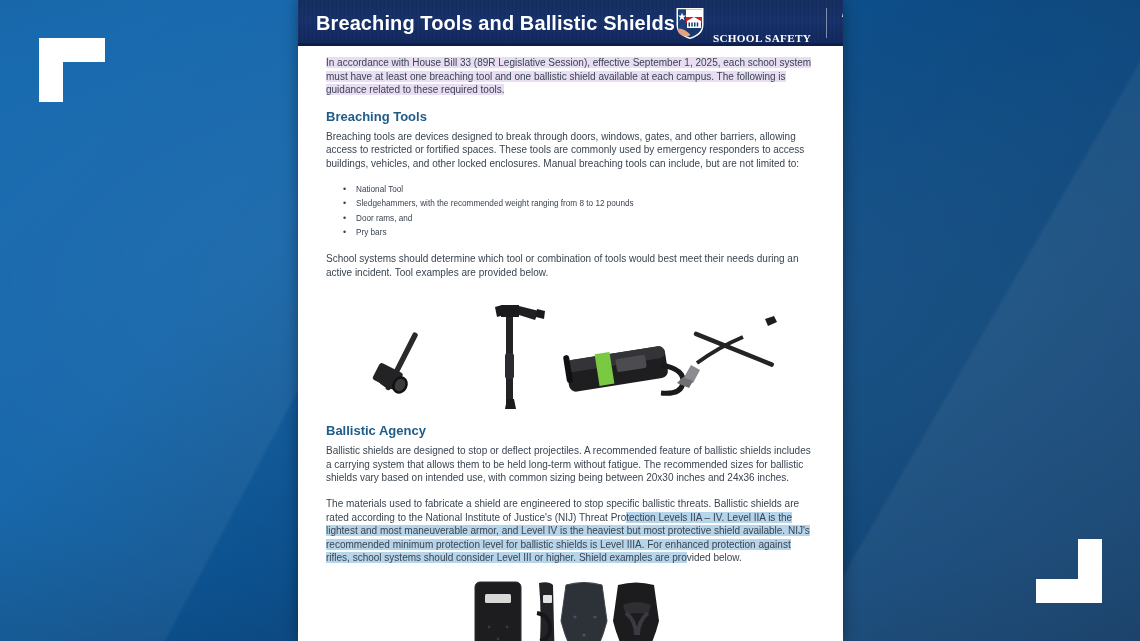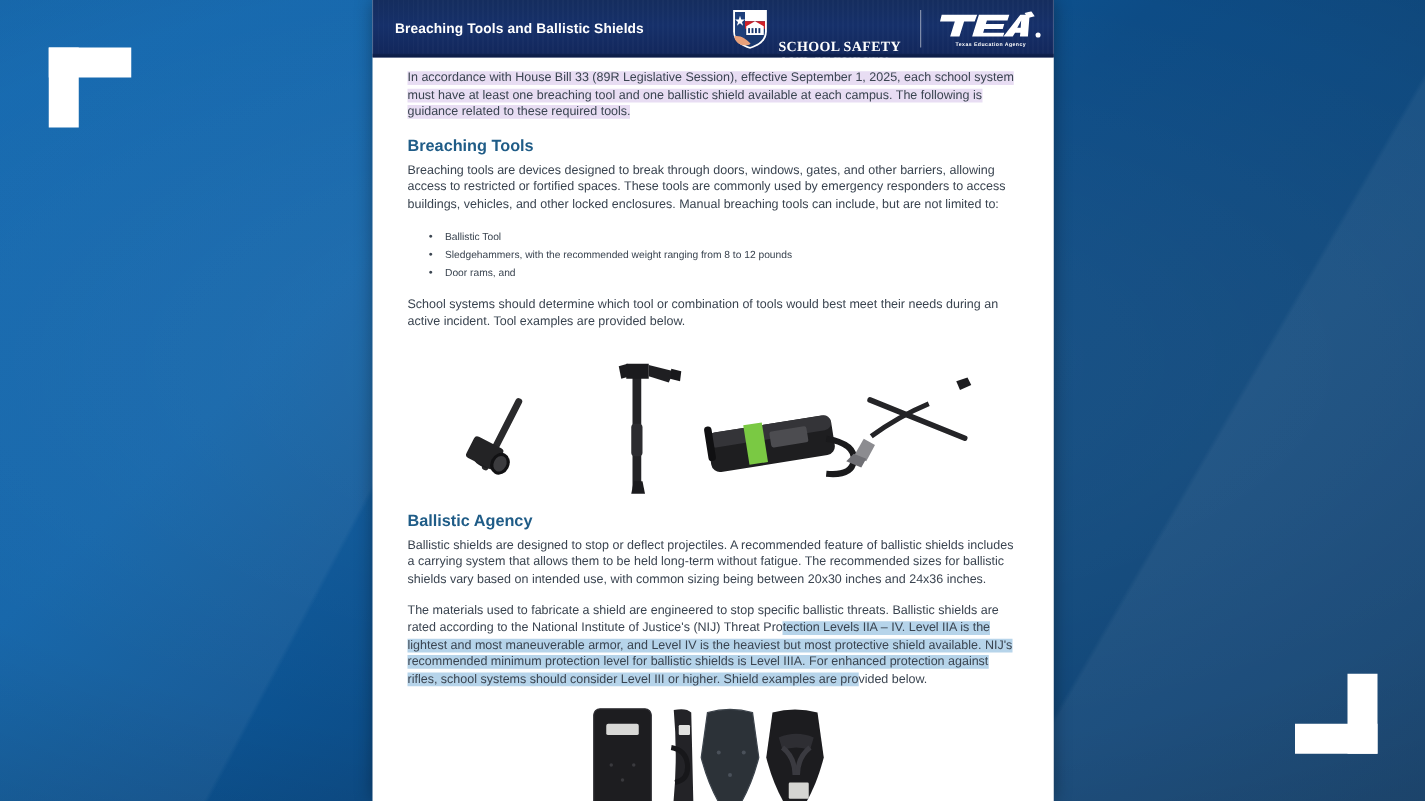--- a/index.html
+++ b/index.html
@@ -36,21 +36,21 @@
        box-shadow:0 0 14px rgba(0,0,0,.38);}
 
   
   .doc-header{position:relative;height:46px;width:100%;
       background:linear-gradient(180deg,#152d5e 0%,#16306a 45%,#12265a 100%);
       overflow:hidden;display:flex;align-items:center;}
   .doc-header:after{content:"";position:absolute;left:0;right:0;bottom:0;height:3px;
       background:linear-gradient(180deg,#0f2250,#0b1c44);}
   .hdr-texture{position:absolute;inset:0;opacity:.35;
       background:repeating-linear-gradient(90deg, rgba(255,255,255,.055) 0 1px, rgba(0,0,0,0) 1px 4px);}
-  .hdr-title{position:relative;color:#ffffff;font-size:11px;font-weight:bold;
+  .hdr-title{position:relative;color:#ffffff;font-size:20px;font-weight:bold;
       letter-spacing:.1px;margin-left:18px;white-space:nowrap;}
 
   .hdr-right{position:relative;margin-left:auto;display:flex;align-items:center;gap:8px;
       padding-right:10px;}
 
   .ss-shield{width:30px;height:34px;flex:0 0 auto;}
   .ss-text{color:#ffffff;font-size:11.2px;font-weight:bold;line-height:11.8px;
       letter-spacing:.3px;font-family:"Liberation Serif", serif;margin-top:44px;}
   .ss-text span{display:block;white-space:nowrap;}
   .hdr-divider{width:1px;height:30px;background:rgba(255,255,255,.45);margin:0 7px;}
@@ -146,23 +146,24 @@
     </div>
 
     <div class="doc-body">
 
       <p class="para"><mark class="sel-purple">In accordance with House Bill 33 (89R Legislative Session), effective September 1, 2025, each school system must have at least one breaching tool and one ballistic shield available at each campus. The following is guidance related to these required tools.</mark></p>
 
       <h2 class="sect">Breaching Tools</h2>
       <p class="para">Breaching tools are devices designed to break through doors, windows, gates, and other barriers, allowing access to restricted or fortified spaces. These tools are commonly used by emergency responders to access buildings, vehicles, and other locked enclosures. Manual breaching tools can include, but are not limited to:</p>
 
       <ul class="bullets">
-        <li>Ballistic Tool</li>
+        <li>National Tool</li>
         <li>Sledgehammers, with the recommended weight ranging from 8 to 12 pounds</li>
         <li>Door rams, and</li>
+        <li>Pry bars</li>
       </ul>
 
       <p class="para">School systems should determine which tool or combination of tools would best meet their needs during an active incident. Tool examples are provided below.</p>
 
       <div class="figure fig-tools">
         <svg width="420" height="128" viewBox="0 0 420 128">
 
           <g>
             <rect x="38" y="38" width="5.5" height="64" rx="2.5" fill="#2a2a2c" transform="rotate(27 40 70)"></rect>
             <ellipse cx="28" cy="88" rx="13" ry="9" fill="#1c1c1e" transform="rotate(27 28 88)"></ellipse>

